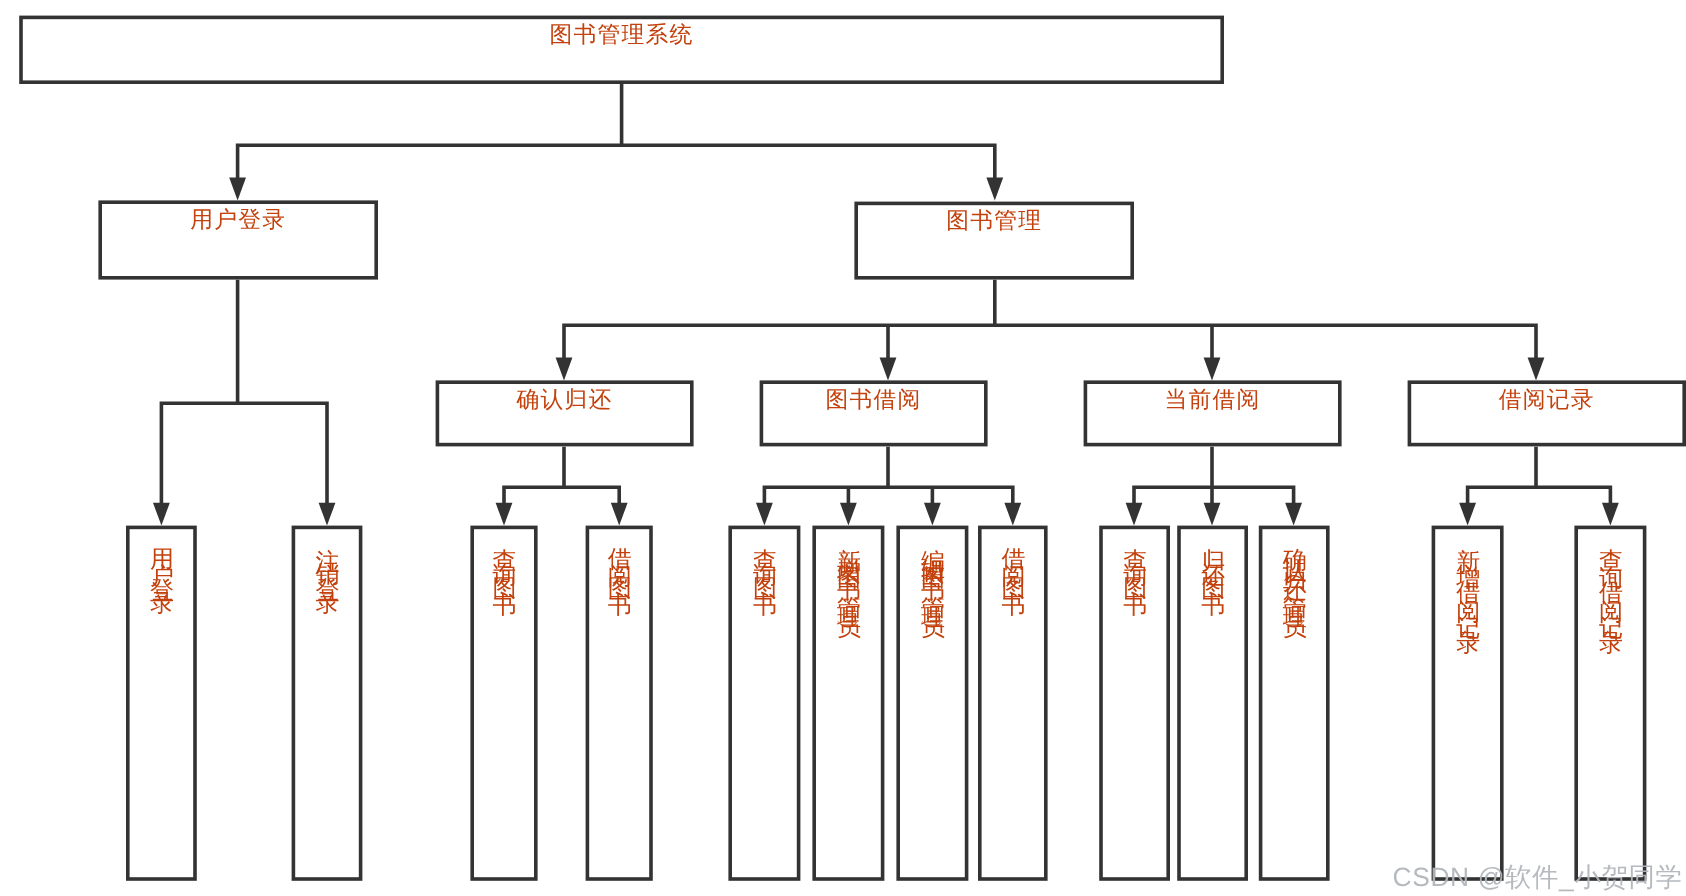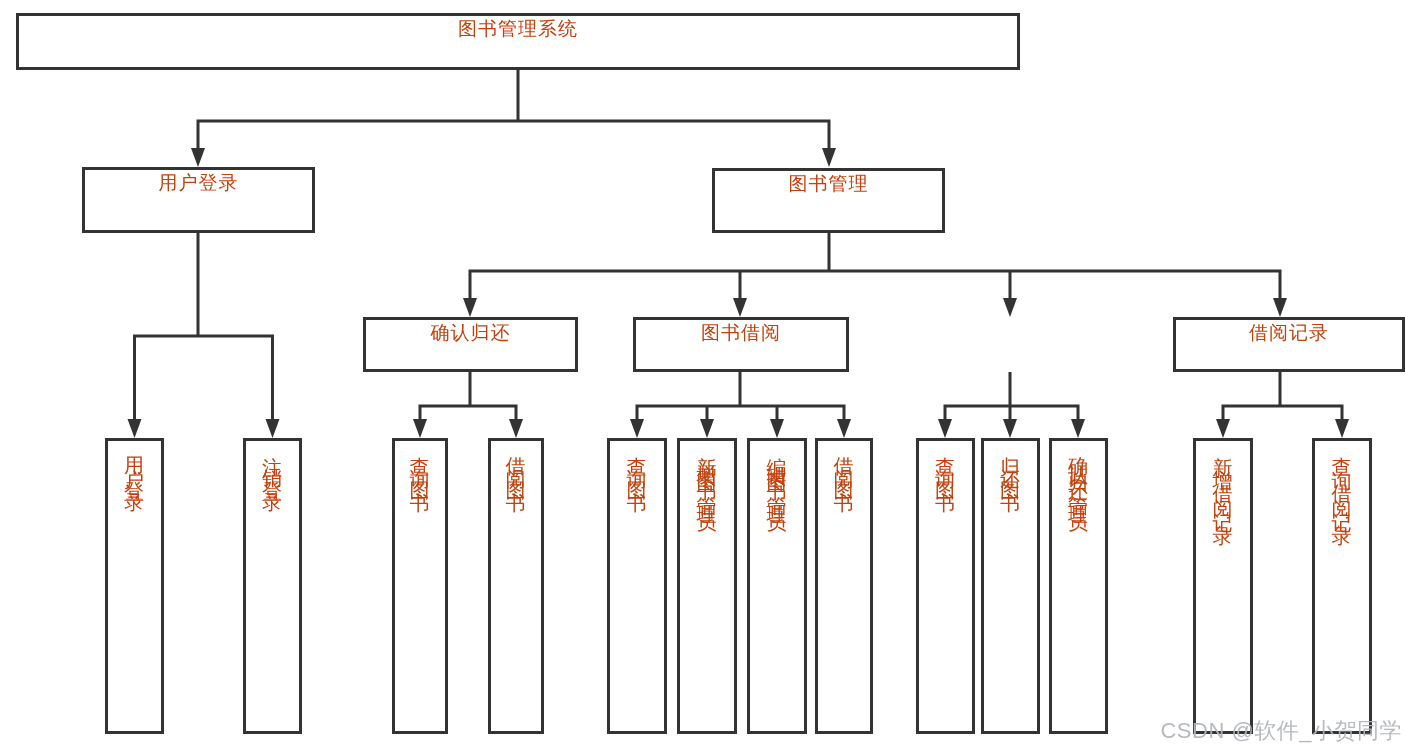--- a/index.html
+++ b/index.html
@@ -56,21 +56,21 @@
     letter-spacing: 0.5px;
     z-index: 5;
     white-space: nowrap;
   }
 
   
   .n-root { left: 16px;  top: 13px;  width: 1004px; height: 57px; }
   .n-l2a  { left: 82px;  top: 167px; width: 233px;  height: 66px; }
   .n-l2b  { left: 712px; top: 168px; width: 233px;  height: 65px; }
   .n-l3a  { left: 363px;  top: 317px; width: 215px; height: 55px; }
-  .n-l3b  { left: 633px;  top: 317px; width: 216px; height: 55px; }
+  .n-l3b  { left: 633px;  top: 317px; width: 190px; height: 55px; }
   .n-l3c  { left: 903px;  top: 317px; width: 215px; height: 55px; }
   .n-l3d  { left: 1173px; top: 317px; width: 232px; height: 55px; }
   .vrow   { top: 438px; height: 296px; }
   .n-a1 { left: 105px;  width: 59px; }
   .n-a2 { left: 243px;  width: 59px; }
   .n-b1 { left: 392px;  width: 56px; }
   .n-b2 { left: 488px;  width: 56px; }
   .n-c1 { left: 607px;  width: 60px; }
   .n-c2 { left: 677px;  width: 60px; }
   .n-c3 { left: 747px;  width: 60px; }
@@ -136,20 +136,23 @@
   <div class="node hbox n-l2b">
     <span>图书管理</span>
   </div>
 
   <div class="node hbox n-l3a">
     <span>确认归还</span>
   </div>
   <div class="node hbox n-l3b">
     <span>图书借阅</span>
   </div>
+  <div class="node hbox n-l3c">
+    <span>当前借阅</span>
+  </div>
   <div class="node hbox n-l3d">
     <span>借阅记录</span>
   </div>
 
   <div class="node vbox vrow ls-4 n-a1">
     <span class="vtext">用户登录</span>
   </div>
   <div class="node vbox vrow ls-4 n-a2">
     <span class="vtext">注销登录</span>
   </div>

